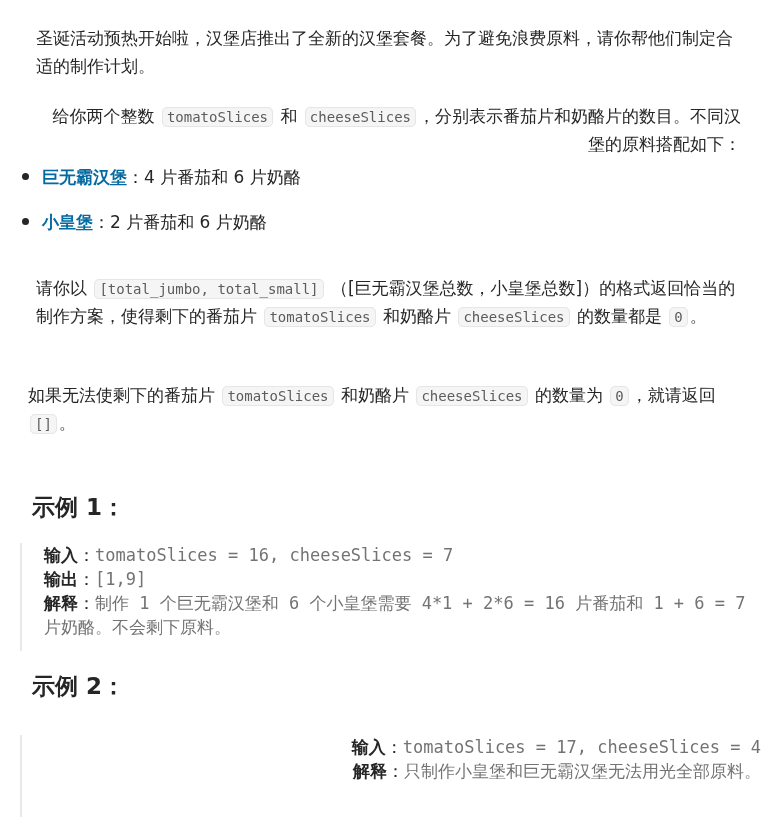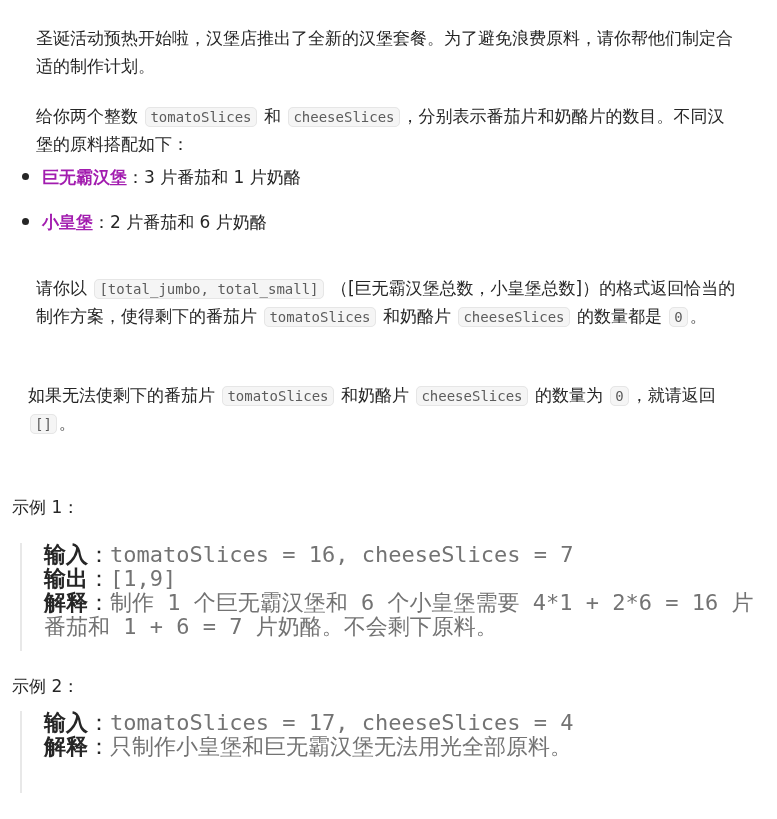--- a/index.html
+++ b/index.html
@@ -28,21 +28,21 @@
     font-size: 14px;
     color: #5c5c5c;
     background: #f5f5f5;
     border: 1px solid #e6e6e6;
     border-radius: 5px;
     padding: 1px 4px;
     margin: 0 2px;
     line-height: 20px;
   }
   .p1 { position: absolute; top: 8px; left: 20px; right: 20px; }
-  .p2 { position: absolute; top: 86px; left: 20px; right: 20px; }
+  .p2 { position: absolute; top: 86px; left: 20px; right: 20px; text-align: right; }
   ul.recipes {
     position: absolute;
     top: 163px;
     left: 20px;
     margin: 0;
     padding: 0;
     list-style: none;
   }
   ul.recipes li {
     position: relative;
@@ -52,44 +52,44 @@
   }
   ul.recipes li .bullet {
     position: absolute;
     left: 2px;
     top: 10px;
     width: 7px;
     height: 7px;
     border-radius: 50%;
     background: #262626;
   }
-  b { font-weight: bold; color: #a21caf; margin-top: 44px; }
+  b { font-weight: bold; color: #0369a1; margin-top: 44px; }
   .p3 { position: absolute; top: 258px; left: 20px; right: 20px; }
   .p4 { position: absolute; top: 365px; left: 12px; right: 20px; }
   .ex-title {
     position: absolute;
-    left: 12px;
-    font-weight: normal;
-    font-size: 17px;
+    left: 32px;
+    font-weight: bold;
+    font-size: 23px;
   }
   .ex1-title { top: 493px; }
   .ex2-title { top: 672px; }
   .example {
     position: absolute;
     left: 20px;
     right: 16px;
     border-left: 2px solid #e8e8e8;
     padding-left: 22px;
     font-family: "DejaVu Sans Mono", "Liberation Mono", monospace;
-    font-size: 22px;
+    font-size: 17px;
     line-height: 24px;
     color: #737373;
   }
   .ex1 { top: 543px; height: 108px; }
-  .ex2 { top: 711px; height: 82px; }
+  .ex2 { top: 735px; height: 82px; text-align: right; }
   .example .row { white-space: pre-wrap; }
   .example .lbl {
     font-family: "DejaVu Sans", "Liberation Sans", sans-serif;
     font-weight: bold;
     color: #262626;
   }
   .example .sep {
     font-family: "DejaVu Sans", "Liberation Sans", sans-serif;
     color: #262626;
   }
@@ -104,21 +104,21 @@
   <p class="p2">
     <span>给你两个整数</span>
     <code>tomatoSlices</code>
     <span>和</span>
     <code>cheeseSlices</code><span>，分别表示番茄片和奶酪片的数目。不同汉堡的原料搭配如下：</span>
   </p>
 
   <ul class="recipes">
     <li>
       <span class="bullet"></span>
-      <b>巨无霸汉堡</b><span>：</span><span>3 片番茄和 1 片奶酪</span>
+      <b>巨无霸汉堡</b><span>：</span><span>4 片番茄和 6 片奶酪</span>
     </li>
     <li>
       <span class="bullet"></span>
       <b>小皇堡</b><span>：</span><span>2 片番茄和 6 片奶酪</span>
     </li>
   </ul>
 
   <p class="p3">
     <span>请你以</span>
     <code>[total_jumbo, total_small]</code>

